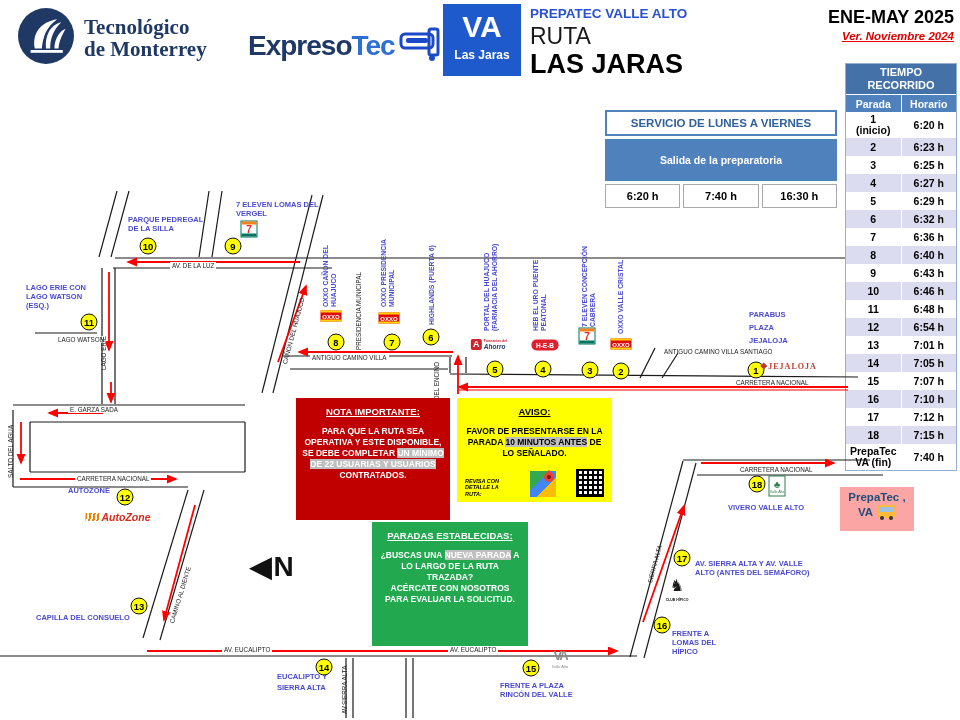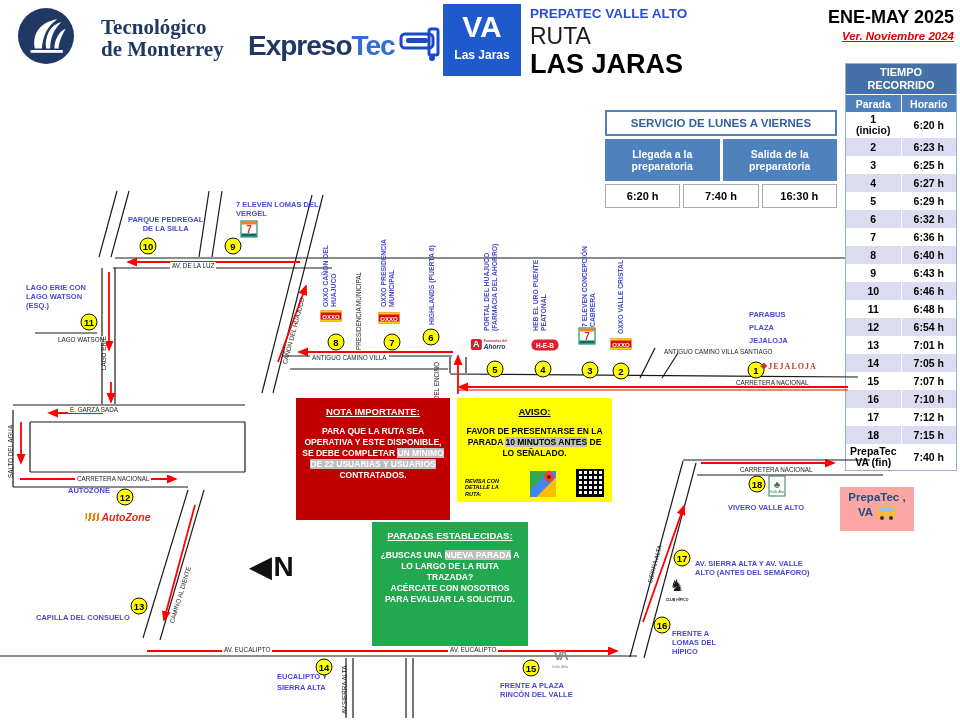--- a/index.html
+++ b/index.html
@@ -1,19 +1,19 @@
 <!DOCTYPE html>
 <html><head>
 <meta charset="utf-8">
 <style>
   html,body{margin:0;padding:0;background:#fff;}
   #app{position:relative;width:960px;height:720px;background:#fff;overflow:hidden;
        font-family:"Liberation Sans",sans-serif;}
   
-  .tec-logo{position:absolute;left:18px;top:8px;display:flex;align-items:center;gap:27px;}
+  .tec-logo{position:absolute;left:18px;top:8px;display:flex;align-items:center;gap:10px;}
   .tec-name{font-family:"Liberation Serif",serif;font-weight:bold;color:#1F3864;
             font-size:21px;line-height:22px;white-space:pre-line;}
   .xpt{position:absolute;left:248px;top:26px;display:flex;align-items:center;}
   .xpt .e1{font-size:28px;font-weight:bold;color:#1F3864;letter-spacing:-1px;}
   .xpt .e2{font-size:28px;font-weight:bold;color:#2D6FD2;letter-spacing:-1px;}
   .va-badge{position:absolute;left:443px;top:4px;width:78px;height:72px;background:#1E5ACB;
             color:#fff;text-align:center;box-sizing:border-box;padding-top:8px;}
   .va-badge .big{font-size:30px;font-weight:bold;line-height:30px;}
   .va-badge .sub{font-size:12px;font-weight:bold;margin-top:6px;}
   .school{position:absolute;left:530px;top:6px;color:#2850D2;font-weight:bold;font-size:13.5px;}
@@ -237,21 +237,20 @@
           <div>PrepaTec
 VA (fin)</div>
           <div>7:40 h</div>
         </div>
       </div>
   </div>
 
   <div id="servicio">
     <div class="s-title">SERVICIO DE LUNES A VIERNES</div>
     <div class="s-cols" id="s-cols">
-        <div>Llegada a la preparatoria</div>
         <div>Salida de la preparatoria</div>
       </div>
     <div class="s-vals" id="s-vals">
         <div>6:20 h</div>
         <div>7:40 h</div>
         <div>16:30 h</div>
       </div>
   </div>
 
   <div id="map-layer">
@@ -325,21 +324,21 @@
       <div class="slab" style="left: 736px; top: 379px;">CARRETERA NACIONAL</div>
       <div class="slab bg" style="left: 68px; top: 406px;">E. GARZA SADA</div>
       <div class="slab" style="left: 7px; top: 478px; transform: rotate(-90deg);">SALTO DEL AGUA</div>
       <div class="slab bg" style="left: 75px; top: 475px;">CARRETERA NACIONAL</div>
       <div class="slab" style="left: 168px; top: 622px; transform: rotate(-73deg);">CAMINO AL DIENTE</div>
       <div class="slab bg" style="left: 222px; top: 646px;">AV. EUCALIPTO</div>
       <div class="slab bg" style="left: 448px; top: 646px;">AV. EUCALIPTO</div>
       <div class="slab" style="left: 341px; top: 714px; transform: rotate(-90deg);">AV.SIERRA ALTA</div>
       <div class="slab" style="left: 646px; top: 582px; transform: rotate(-75deg);">SIERRA ALTA</div>
       <div class="slab bg" style="left: 738px; top: 466px;">CARRETERA NACIONAL</div>
-      <div class="mlab" style="left: 128px; top: 216px; text-align: center;">PARQUE PEDREGAL
+      <div class="mlab" style="left: 128px; top: 216px;">PARQUE PEDREGAL
 DE LA SILLA</div>
       <div class="mlab" style="left: 236px; top: 201px;">7 ELEVEN LOMAS DEL
 VERGEL</div>
       <div class="mlab" style="left: 26px; top: 283px; line-height: 9px;">LAGO ERIE CON
 LAGO WATSON
 (ESQ.)</div>
       <div class="mlab" style="left: 749px; top: 308px; line-height: 13px;">PARABUS
 PLAZA
 JEJALOJA</div>
       <div class="mlab" style="left: 68px; top: 487px;">AUTOZONE</div>

